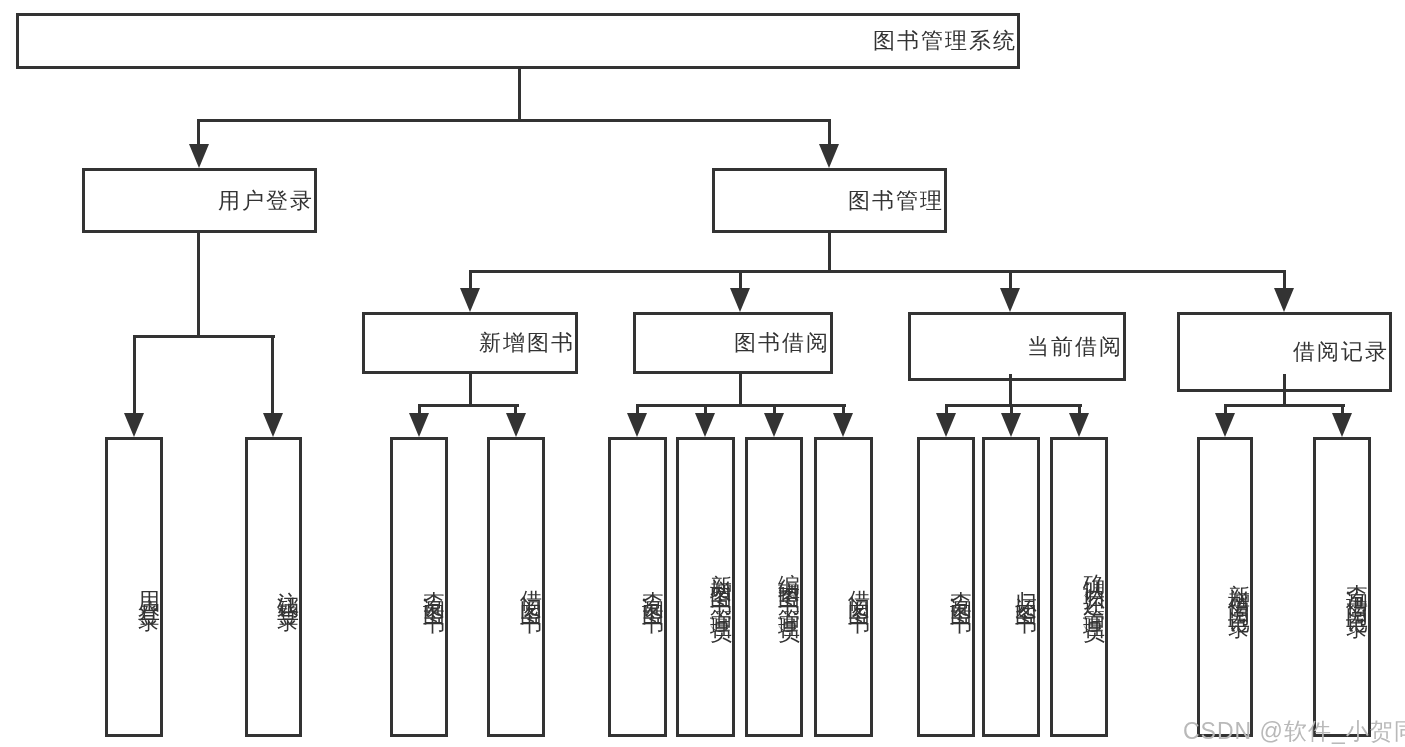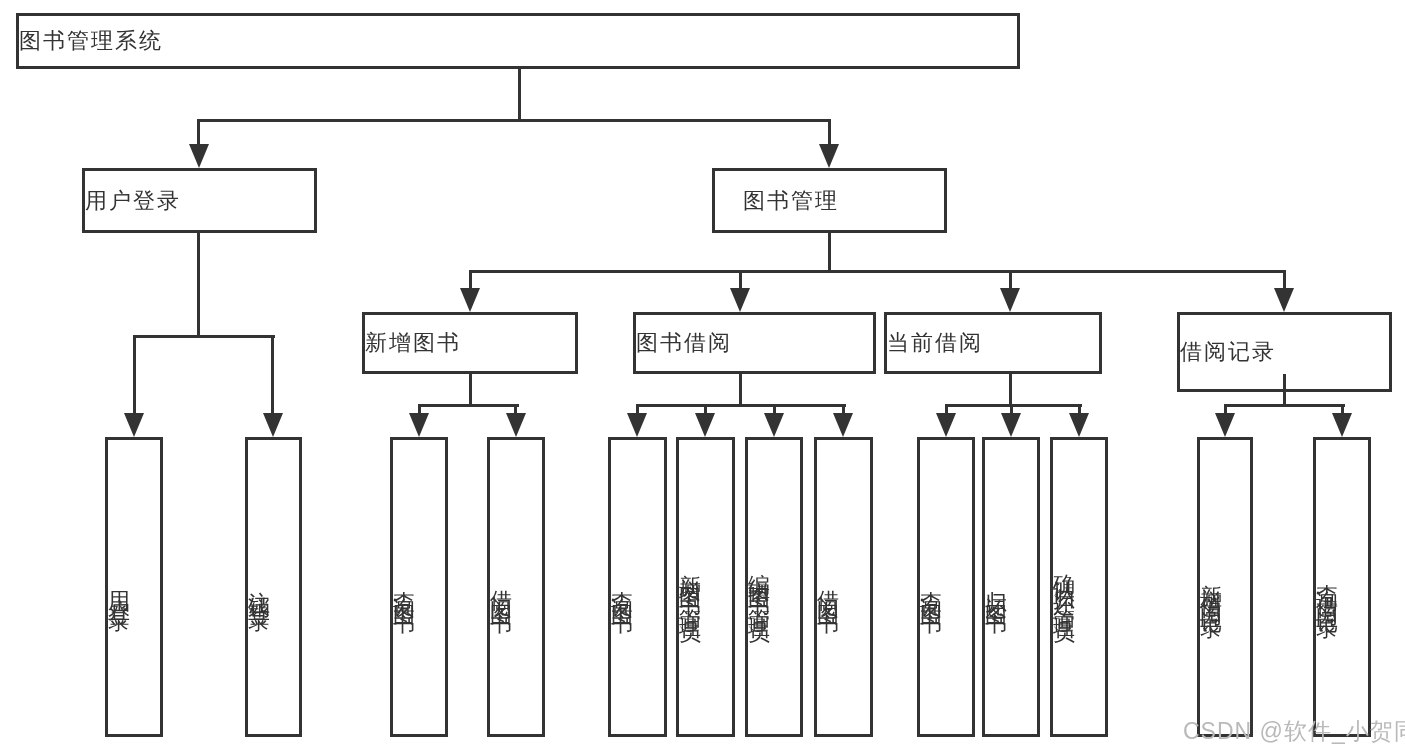--- a/index.html
+++ b/index.html
@@ -7,21 +7,21 @@
     --text:#333333;
     --bg:#ffffff;
     --wm:#b9b9b9;
   }
   html,body{margin:0;padding:0;}
   body{background:var(--bg);font-family:"Liberation Sans","DejaVu Sans",sans-serif;}
   #stage{position:relative;width:1405px;height:747px;background:var(--bg);overflow:hidden;}
 
   .box{
     position:absolute;background:#fff;border:3px solid var(--line);box-sizing:border-box;
-    display:flex;align-items:center;justify-content:flex-start;
+    display:flex;align-items:center;justify-content:flex-end;
     color:var(--text);font-size:22px;
   }
   .hlabel{letter-spacing:2px;white-space:nowrap;}
   .leaf{top:437px;height:300px;}
   .vtext{
     writing-mode:vertical-rl;text-orientation:mixed;
     letter-spacing:7px;line-height:1;white-space:nowrap;
   }
 
   .ln{position:absolute;background:var(--line);}
@@ -29,22 +29,22 @@
     position:absolute;width:0;height:0;
     border-left:10px solid transparent;border-right:10px solid transparent;
     border-top:24px solid var(--line);
   }
 
   
   #n-root   {left:16px;  top:13px;  width:1004px;height:56px;}
   #n-login  {left:82px;  top:168px; width:235px; height:65px;}
   #n-mgmt   {left:712px; top:168px; width:235px; height:65px;padding-left:28px;}
   #n-rec    {left:362px; top:312px; width:216px; height:62px;}
-  #n-borrow {left:633px; top:312px; width:243px; height:62px;}
-  #n-current{left:884px; top:312px; width:218px; height:62px;}
+  #n-borrow {left:633px; top:312px; width:200px; height:62px;}
+  #n-current{left:908px; top:312px; width:218px; height:69px;}
   #n-records{left:1177px;top:312px; width:215px; height:80px;}
   #n-l1 {left:105px; width:58px;}
   #n-l2 {left:245px; width:57px;}
   #n-l3 {left:390px; width:58px;}
   #n-l4 {left:487px; width:58px;}
   #n-l5 {left:608px; width:59px;}
   #n-l6 {left:676px; width:59px;}
   #n-l7 {left:745px; width:58px;}
   #n-l8 {left:814px; width:59px;}
   #n-l9 {left:917px; width:58px;}

